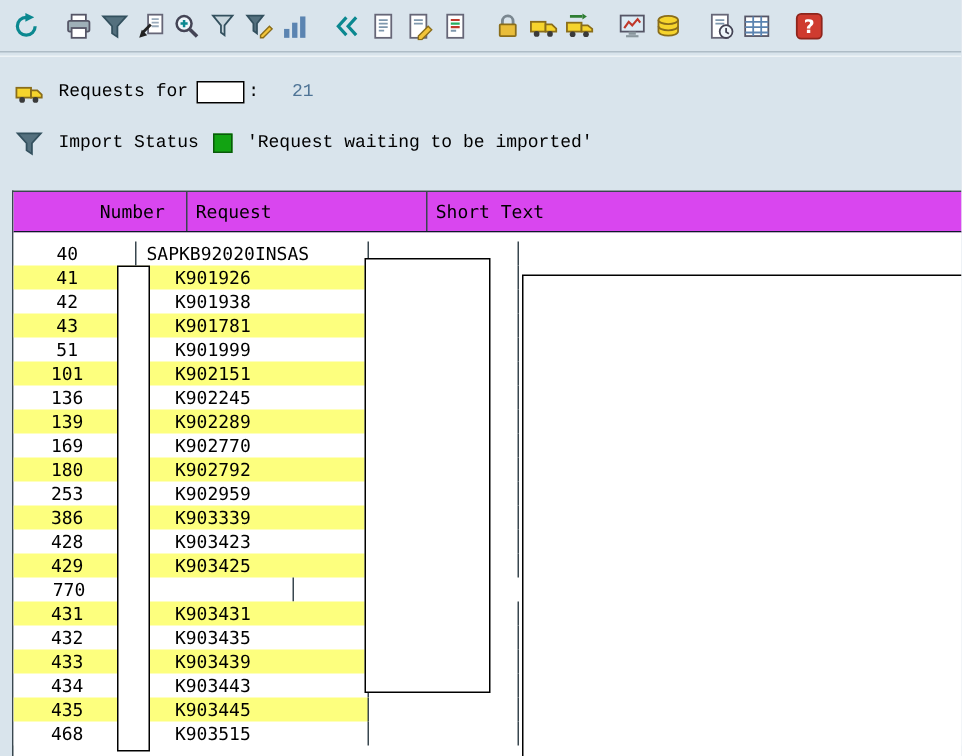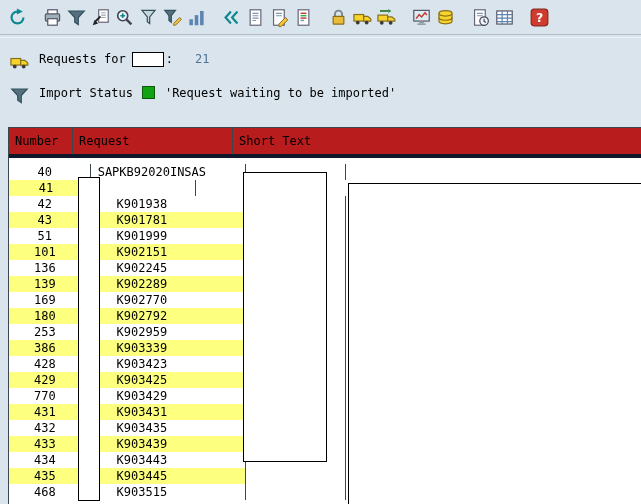--- a/index.html
+++ b/index.html
@@ -7,34 +7,34 @@
           font-family:"DejaVu Sans Mono","Liberation Mono",monospace;overflow:hidden;color:#000;}
 
   
   .toolbar{position:absolute;top:4px;left:6px;height:26px;display:flex;align-items:center;}
   .tb-icon{width:22px;height:22px;margin-right:2px;display:flex;align-items:center;justify-content:center;cursor:pointer;}
   .tb-icon.gap{margin-left:11px;}
   .toolbar-sep{position:absolute;top:34px;left:0;width:100%;height:2px;
                border-top:1px solid #aebcc6;border-bottom:1px solid #eef3f6;}
 
   
-  .info-line{position:absolute;left:10px;height:18px;display:flex;align-items:flex-start;font-size:12px;}
+  .info-line{position:absolute;left:10px;height:18px;display:flex;align-items:center;font-size:12px;font-family:Liberation Mono, monospace;}
   #line1{top:52px;}
   #line2{top:86px;}
   .ic{width:20px;height:18px;margin-right:9px;display:inline-flex;align-items:center;}
   .lbl{white-space:pre;}
   .count{margin-left:22px;}
   .redact{background:#ffffff;border:1px solid #000;}
   .redact.sys{display:inline-block;width:30px;height:13px;margin:0 2px 0 6px;}
   .status-sq{width:11px;height:11px;margin:0 10px 0 9px;border:1px solid #0a5a0a;display:inline-block;}
 
   
   .table{position:absolute;left:8px;top:127px;width:633px;height:377px;background:#fff;
          border-left:1px solid #39474f;border-top:1px solid #39474f;overflow:hidden;}
-  .thead{display:flex;height:26px;background:#b91c1c;border-bottom:4px solid #0f172a;}
+  .thead{display:flex;height:26px;background:#d946ef;border-bottom:1px solid #0f172a;justify-content:center;}
   .th{box-sizing:border-box;font-size:12px;padding:6px 0 0 6px;border-right:1px solid #39474f;cursor:pointer;}
   .th-num{width:64px;}
   .th-req{width:160px;}
   .th-own{width:103px;}
   .th-st{width:306px;border-right:none;}
   .tbody{padding-top:6px;background:#fff;}
   .trow{display:flex;height:16px;font-size:12px;line-height:16px;cursor:pointer;}
   .cell{box-sizing:border-box;border-right:1px solid #39474f;height:16px;overflow:hidden;white-space:pre;}
   .c-num{width:84px;text-align:center;padding-right:9px;}
   .c-req{width:160px;padding-left:7px;}
@@ -228,20 +228,21 @@
     </div>
     <div class="tbody" id="tbody">
         <div class="trow">
           <div class="cell c-num">40</div>
           <div class="cell c-req">SAPKB92020INSAS</div>
           <div class="cell c-own"></div>
           <div class="cell c-st"></div>
         </div>
         <div class="trow hl">
           <div class="cell c-num">41</div>
+          <div class="cell c-req indent">K901926</div>
           <div class="cell c-own"></div>
           <div class="cell c-st"></div>
         </div>
         <div class="trow">
           <div class="cell c-num">42</div>
           <div class="cell c-req indent">K901938</div>
           <div class="cell c-own"></div>
           <div class="cell c-st"></div>
         </div>
         <div class="trow hl">
@@ -305,21 +306,20 @@
           <div class="cell c-st"></div>
         </div>
         <div class="trow hl">
           <div class="cell c-num">429</div>
           <div class="cell c-req indent">K903425</div>
           <div class="cell c-own"></div>
           <div class="cell c-st"></div>
         </div>
         <div class="trow">
           <div class="cell c-num">770</div>
-          <div class="cell c-req indent">K903429</div>
           <div class="cell c-own"></div>
           <div class="cell c-st"></div>
         </div>
         <div class="trow hl">
           <div class="cell c-num">431</div>
           <div class="cell c-req indent">K903431</div>
           <div class="cell c-own"></div>
           <div class="cell c-st"></div>
         </div>
         <div class="trow">

